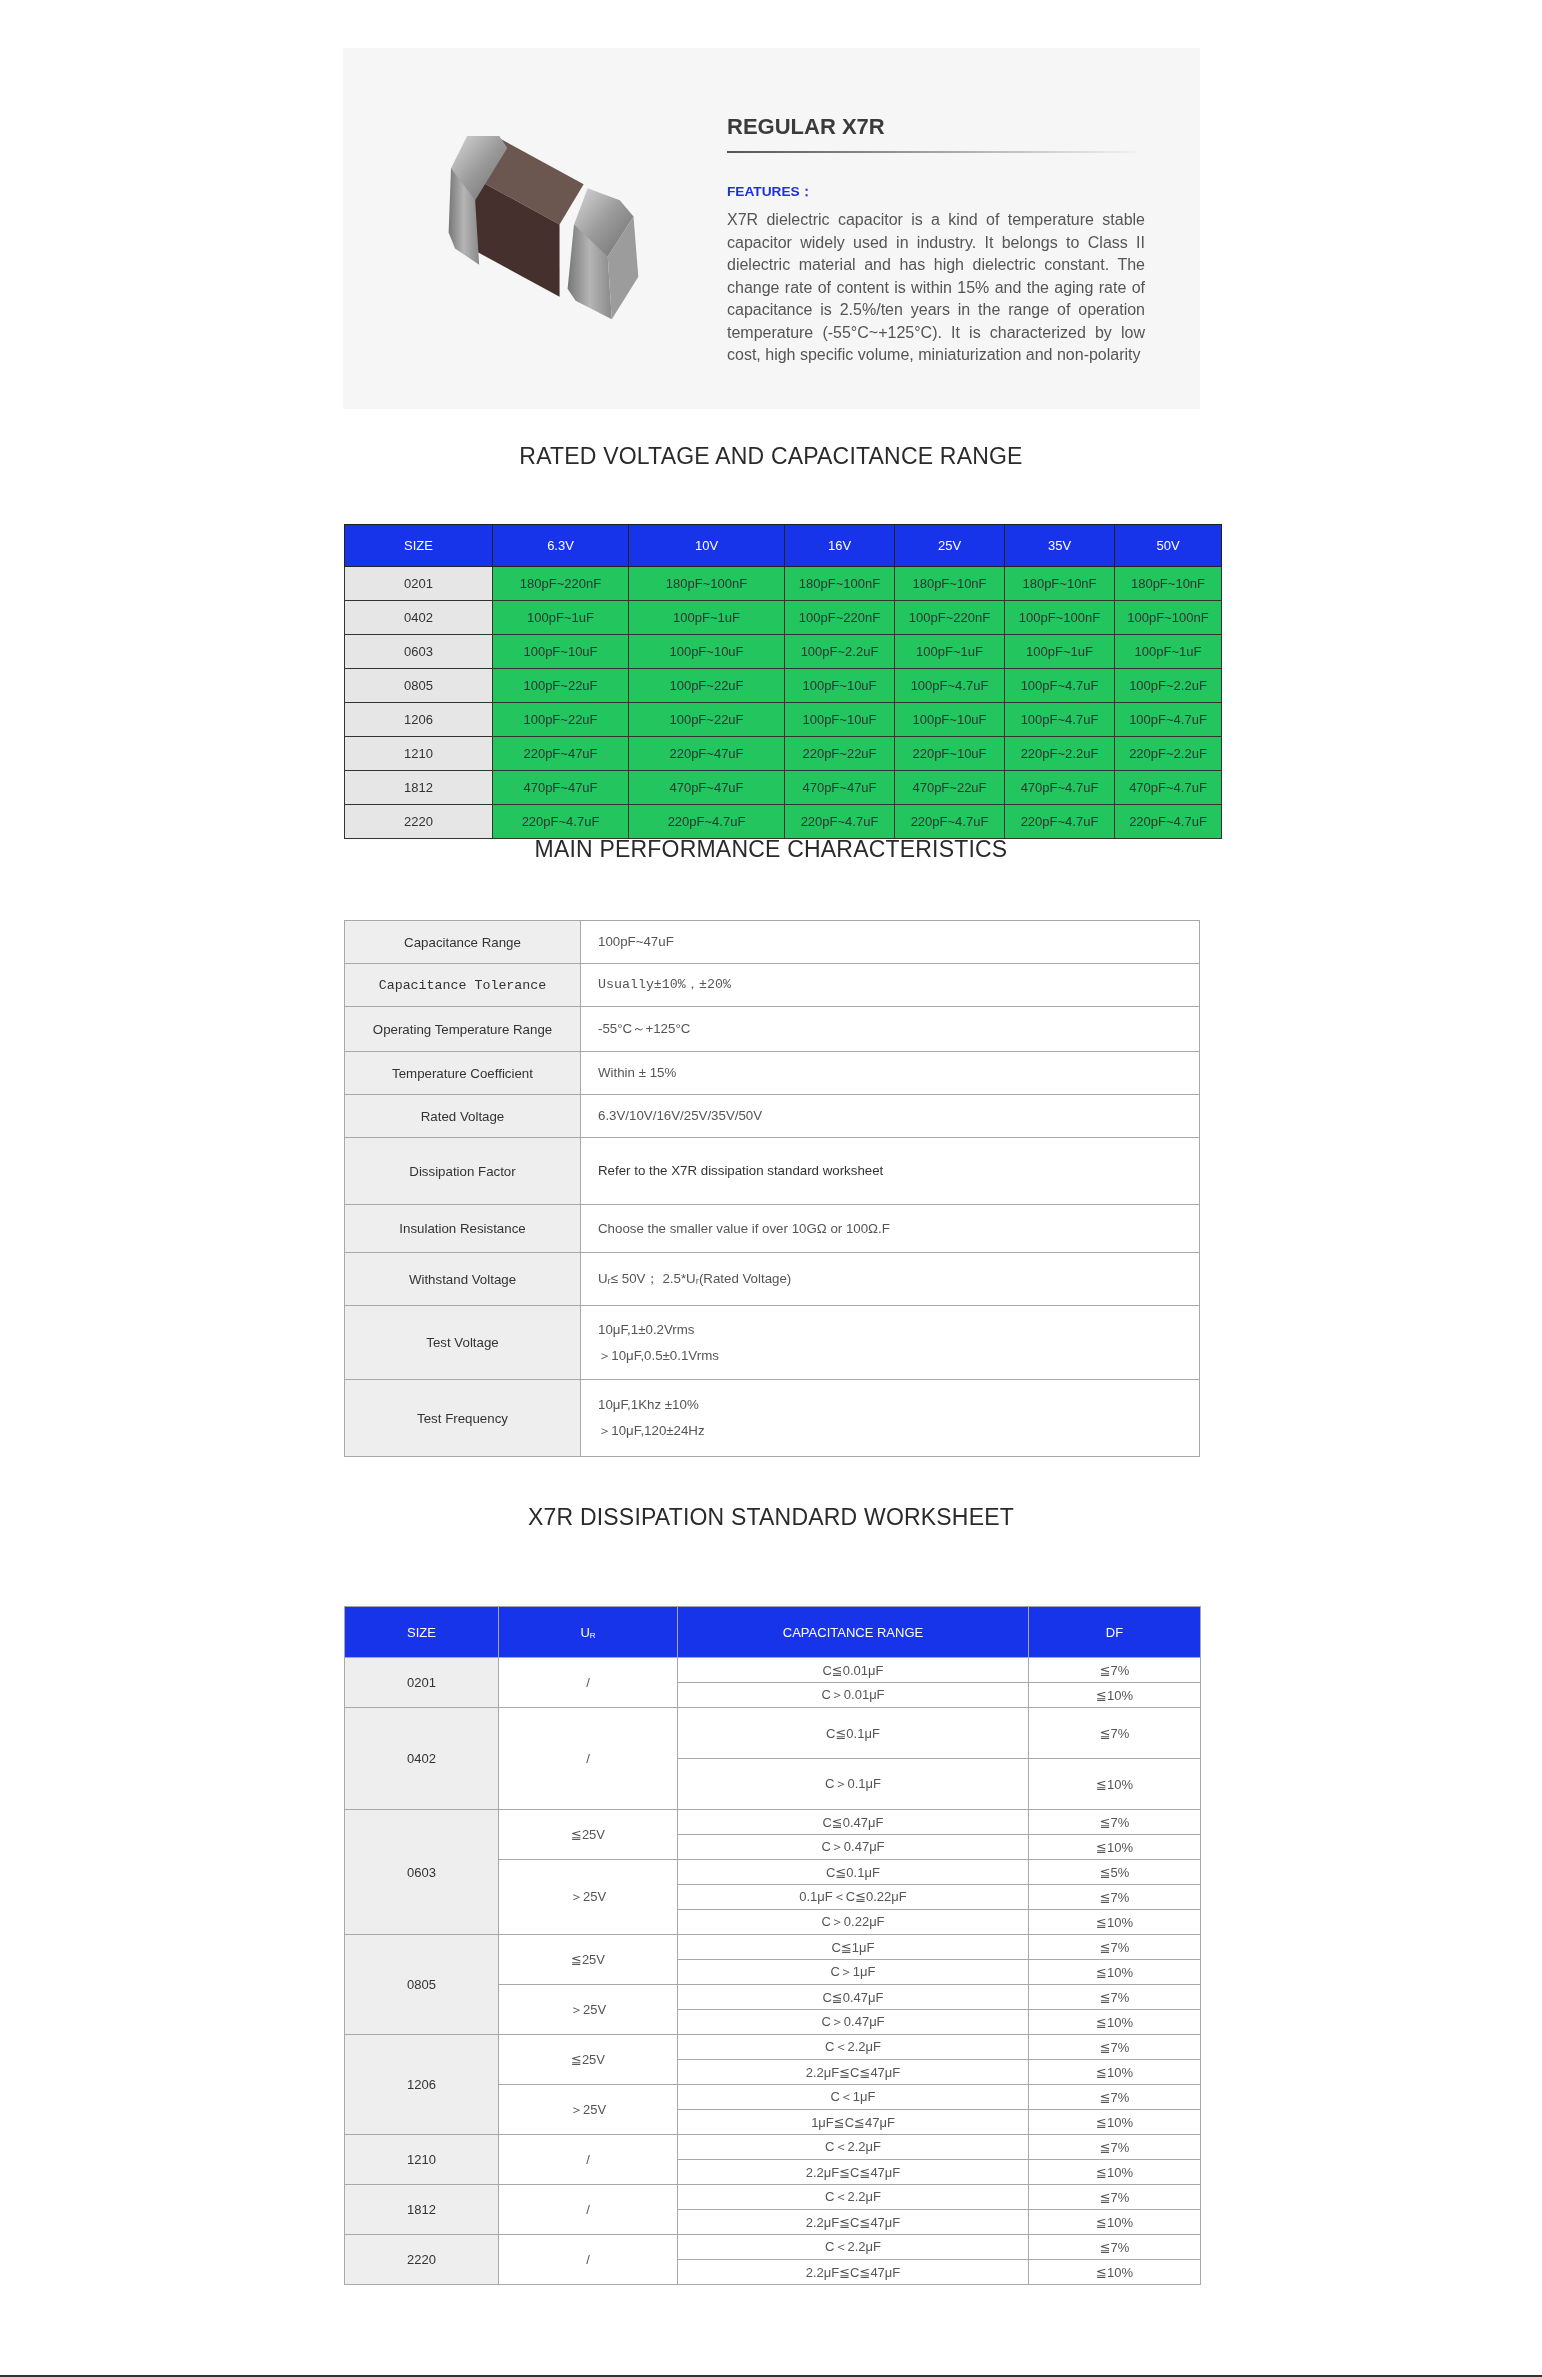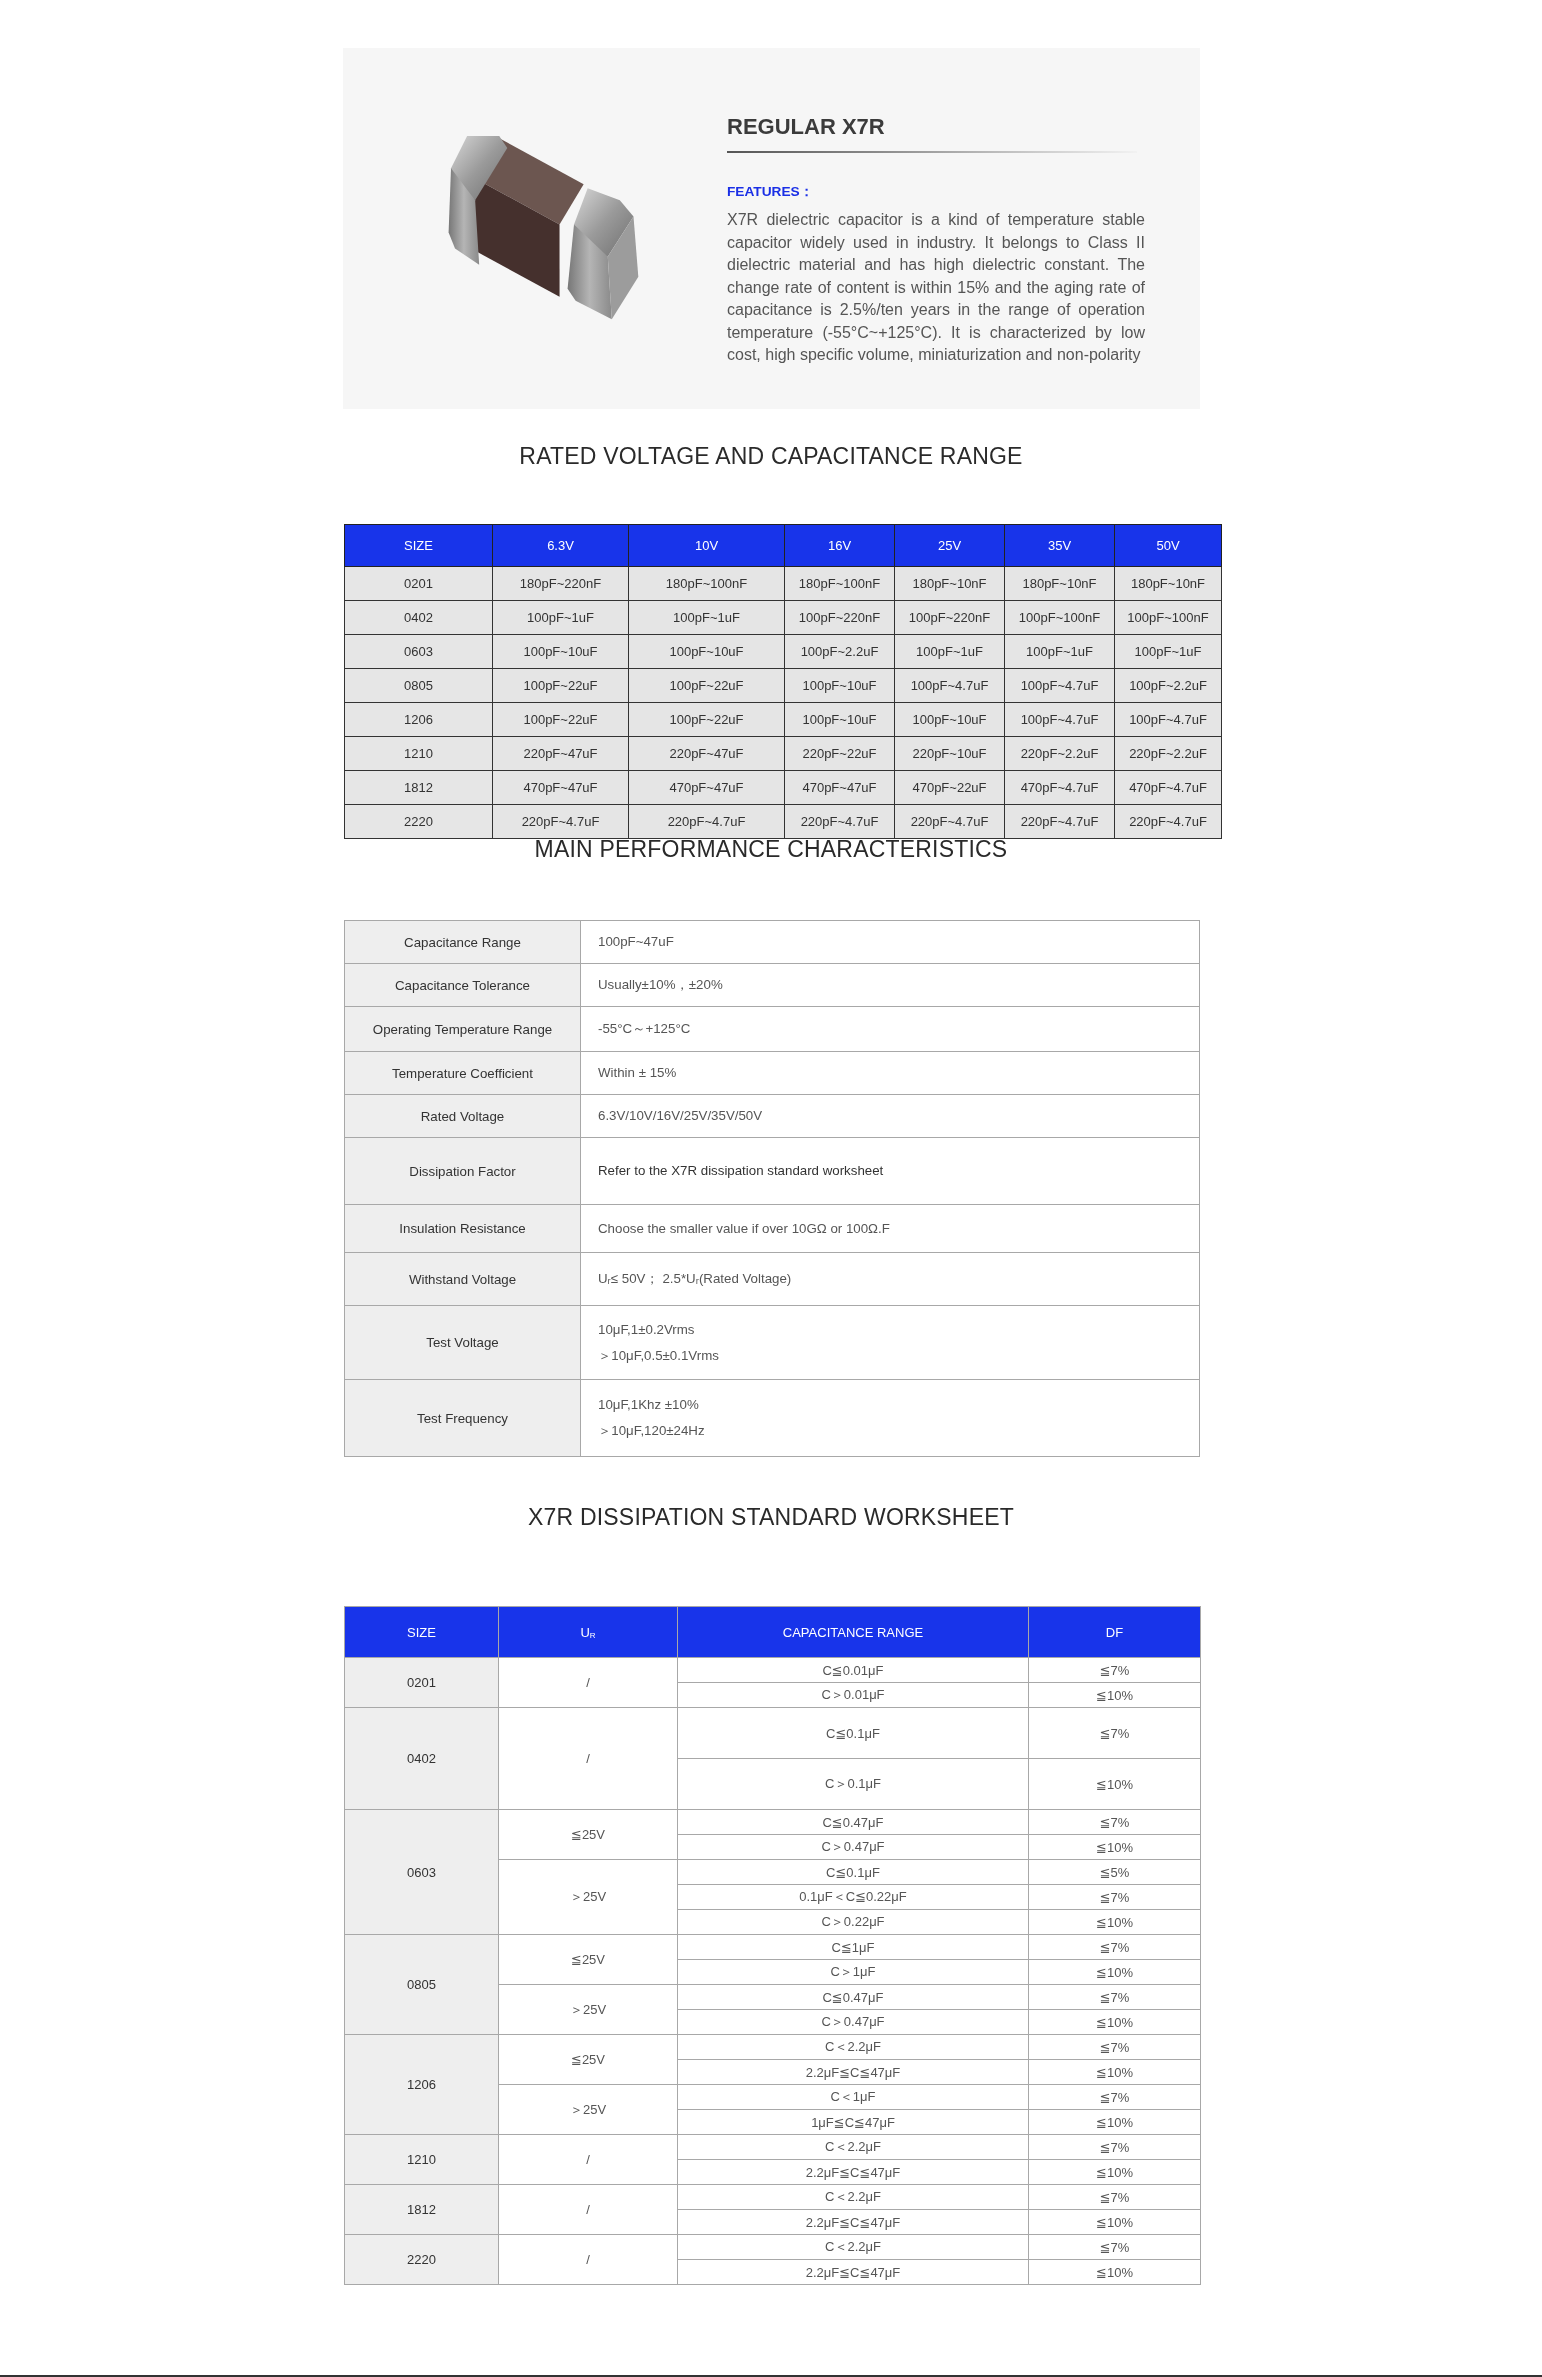--- a/index.html
+++ b/index.html
@@ -14,21 +14,21 @@
   .features-text { margin-top: 8px; font-size: 16px; line-height: 22.5px; color: #555; text-align: justify; }
 
   .section-title { position: absolute; left: 0; width: 1542px; text-align: center; font-size: 23px; color: #2a2a2a; letter-spacing: 0.2px; }
 
   table { border-collapse: collapse; position: absolute; table-layout: fixed; }
   td, th { text-align: center; font-weight: normal; }
 
   
   .rv { left: 344px; top: 524px; width: 856px; }
   .rv th { background: #1834ea; color: #fff; height: 39px; font-size: 13px; border: 1.2px solid #222; }
-  .rv td { height: 31px; font-size: 13px; color: #333; border: 1.2px solid #333; background: #e5e5e5; }
+  .rv td { height: 31px; font-size: 13px; color: #333; border: 1.2px solid #333; background: #22c55e; }
   .rv td.size { background: #e6e6e6; }
 
   
   .perf { left: 344px; top: 920px; width: 856px; }
   .perf td { border: 1.2px solid #a8a8a8; font-size: 13.3px; }
   .perf td.lbl { background: #eeeeee; color: #333; width: 233px; }
   .perf td.val { text-align: left; padding-left: 17px; color: #555; background: #fff; line-height: 26px; }
   .perf td.val.dark { color: #333; }
 
   
@@ -170,21 +170,21 @@
 
 <div class="section-title" style="top:836px;">MAIN PERFORMANCE CHARACTERISTICS</div>
 <table class="perf">
   <tbody id="perf-body">
       <tr style="height: 43px;">
         <td class="lbl">Capacitance Range</td>
         <td class="val">
           <div>100pF~47uF</div>
         </td>
       </tr>
-      <tr style="height: 43px;">
+      <tr style="height: 43px; font-family: Liberation Mono, monospace;">
         <td class="lbl">Capacitance Tolerance</td>
         <td class="val">
           <div>Usually±10%，±20%</div>
         </td>
       </tr>
       <tr style="height: 45px;">
         <td class="lbl">Operating Temperature Range</td>
         <td class="val">
           <div>-55°C～+125°C</div>
         </td>

